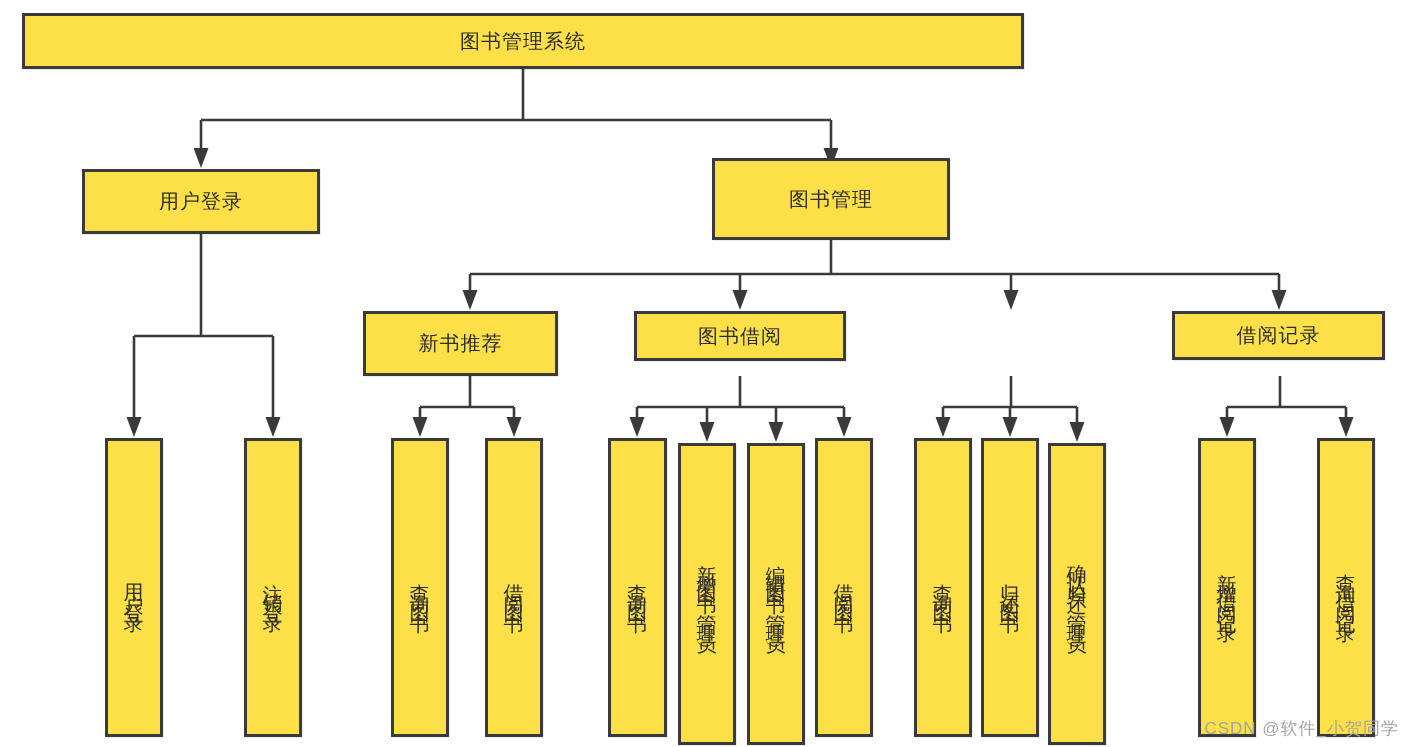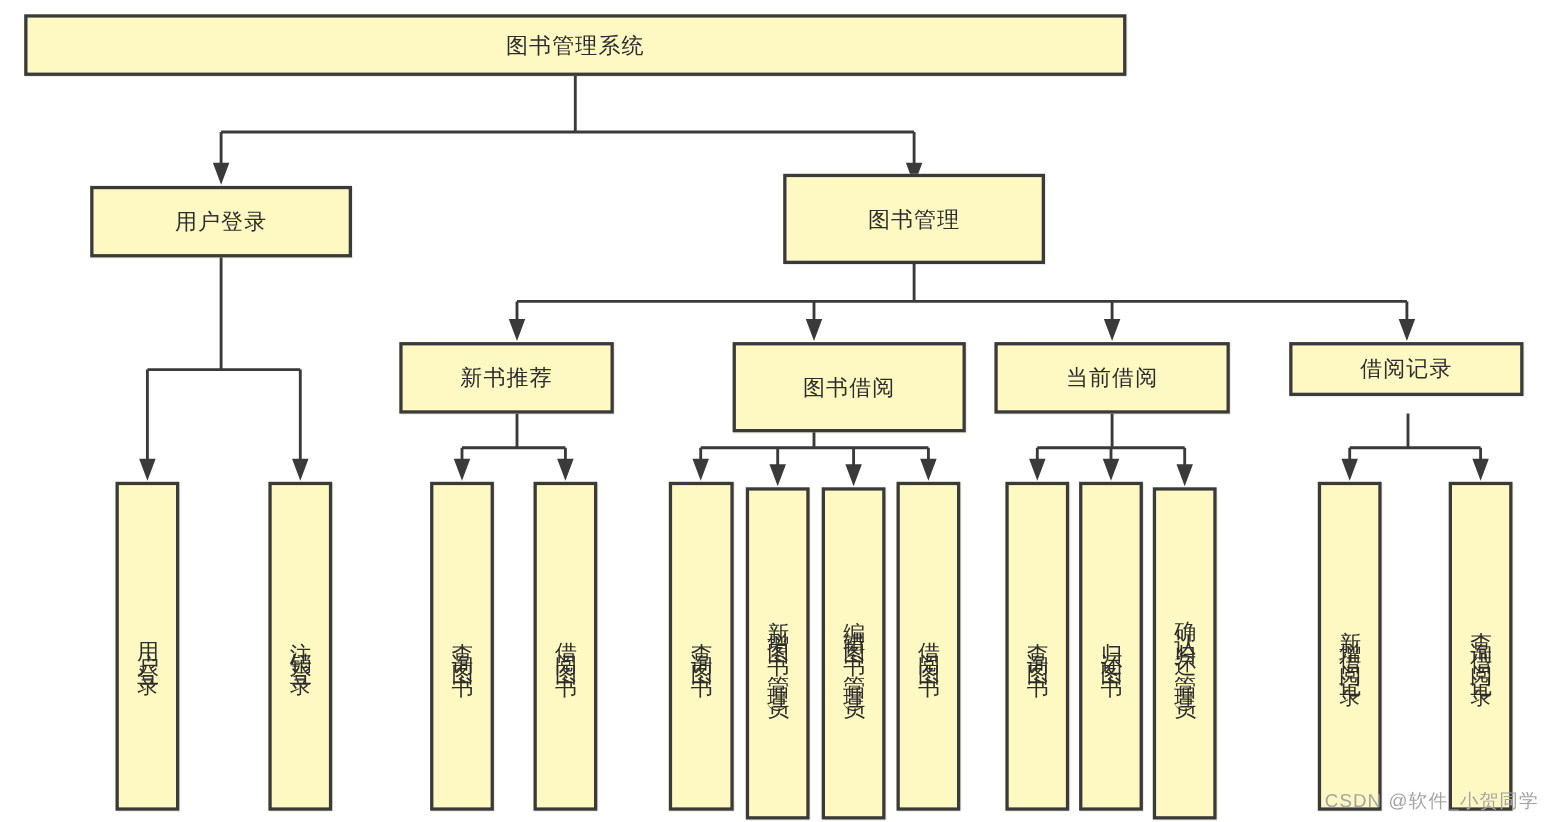--- a/index.html
+++ b/index.html
@@ -15,21 +15,21 @@
     background:var(--background);
     overflow:hidden;
     font-family:"Liberation Sans","DejaVu Sans",sans-serif;
   }
   .connectors{position:absolute;left:0;top:0;pointer-events:none;}
   .connectors .l{fill:none;stroke:var(--line);stroke-width:2.6px;}
   .connectors .a{fill:var(--line);stroke:none;}
   .box{
     position:absolute;box-sizing:border-box;
     border:3px solid var(--line);
-    background:#fef9c3;
+    background:#fde047;
     display:flex;align-items:center;justify-content:center;
     color:var(--text);
     box-shadow:1px 1px 0 rgba(0,0,0,0.08);
   }
   .hbox{font-size:20px;letter-spacing:1px;}
   .vbox span{
     writing-mode:vertical-rl;
     text-orientation:mixed;
     font-size:20px;
     letter-spacing:10px;
@@ -90,25 +90,22 @@
   <div class="box hbox" style="left:82px;top:169px;width:238px;height:65px">
     <span>用户登录</span>
   </div>
   <div class="box hbox" style="left:712px;top:158px;width:238px;height:82px">
     <span>图书管理</span>
   </div>
 
   <div class="box hbox" style="left:363px;top:311px;width:195px;height:65px">
     <span>新书推荐</span>
   </div>
-  <div class="box hbox" style="left:666px;top:311px;width:212px;height:82px">
+  <div class="box hbox" style="left:634px;top:311px;width:212px;height:50px">
     <span>图书借阅</span>
-  </div>
-  <div class="box hbox" style="left:904px;top:311px;width:214px;height:65px">
-    <span>当前借阅</span>
   </div>
   <div class="box hbox" style="left:1172px;top:311px;width:213px;height:49px">
     <span>借阅记录</span>
   </div>
 
   <div class="box vbox" style="left:105px;top:438px;width:58px;height:299px">
     <span>用户登录</span>
   </div>
   <div class="box vbox" style="left:244px;top:438px;width:58px;height:299px">
     <span>注销登录</span>

